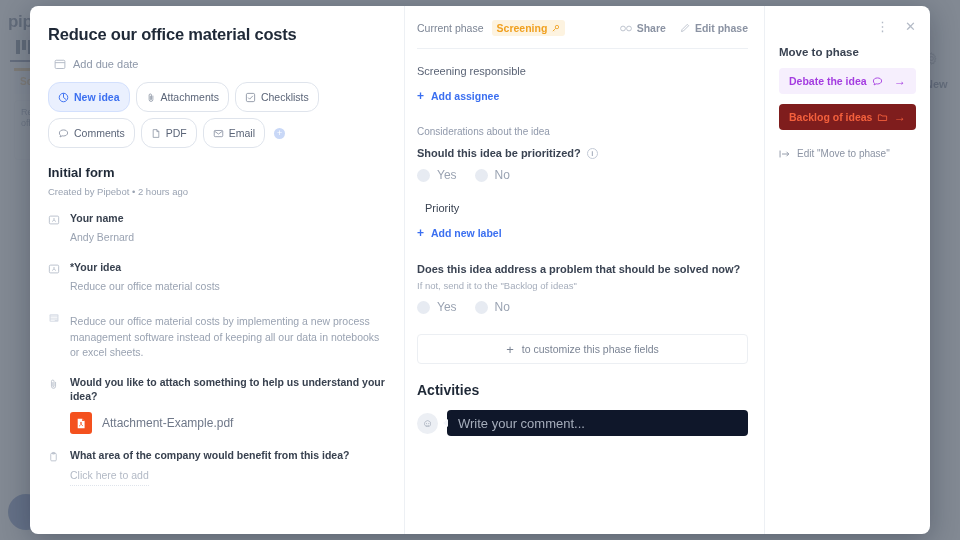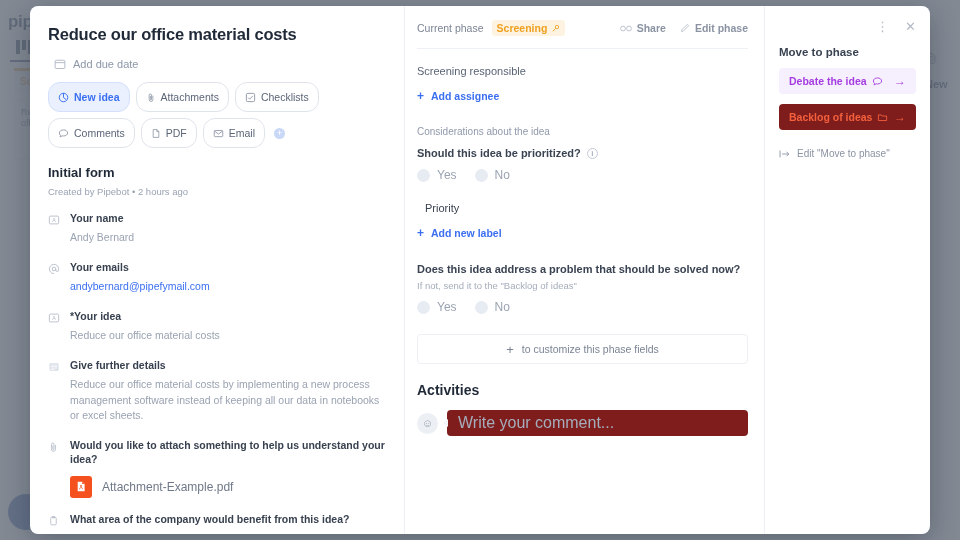--- a/index.html
+++ b/index.html
@@ -162,23 +162,23 @@
   }
   .customize .pl { font-size: 13px; color: #7b8494; }
   .act-title { font-size: 14px; font-weight: 700; color: #1f2937; margin-top: 18px; }
   .comment-row { display: flex; align-items: center; gap: 9px; margin-top: 12px; }
   .avatar {
     width: 21px; height: 21px; border-radius: 50%; background: #eceff4;
     display: flex; align-items: center; justify-content: center; font-size: 11px; color: #9aa3b2;
     flex: 0 0 21px;
   }
   .comment-box {
-    flex: 1; height: 26px; background: #7f1d1d; border-radius: 4px;
+    flex: 1; height: 26px; background: #0f172a; border-radius: 4px;
     display: flex; align-items: center; padding: 0 11px;
-    font-size: 16px; color: #a5adbb; position: relative;
+    font-size: 13px; color: #a5adbb; position: relative;
   }
   .comment-box::before {
     content: ""; position: absolute; left: -4px; top: 9px;
     border-top: 4px solid transparent; border-bottom: 4px solid transparent;
     border-right: 5px solid #f3f5f9;
   }
 
   
   .col-right { flex: 1; padding: 12px 14px 0 14px; position: relative; }
   .win-ctrl { display: flex; justify-content: flex-end; align-items: center; gap: 16px; height: 16px; }
@@ -290,32 +290,20 @@
           <rect x="1.8" y="2.8" width="12.4" height="10.4" rx="1.6" fill="none" stroke="#aeb6c3" stroke-width="1.1"></rect>
           <text x="8" y="11" font-size="7" fill="#aeb6c3" text-anchor="middle" font-family="Liberation Sans">A</text>
         </svg>
       </div>
       <div class="field-body">
         <div class="field-label">Your name</div>
         <div class="field-val">Andy Bernard</div>
       </div>
     </div>
 
-    <div class="field">
-      <div class="field-ico">
-        <svg width="12" height="12" viewBox="0 0 16 16">
-          <circle cx="8" cy="8" r="2.4" fill="none" stroke="#aeb6c3" stroke-width="1.1"></circle>
-          <path d="M10.4 8v1.6a1.9 1.9 0 003.1 1.3A6.2 6.2 0 108 14.2" fill="none" stroke="#aeb6c3" stroke-width="1.1"></path>
-        </svg>
-      </div>
-      <div class="field-body">
-        <div class="field-label">Your emails</div>
-        <div class="field-val link">andybernard@pipefymail.com</div>
-      </div>
-    </div>
 
     <div class="field">
       <div class="field-ico">
         <svg width="12" height="12" viewBox="0 0 16 16">
           <rect x="1.8" y="2.8" width="12.4" height="10.4" rx="1.6" fill="none" stroke="#aeb6c3" stroke-width="1.1"></rect>
           <text x="8" y="11" font-size="7" fill="#aeb6c3" text-anchor="middle" font-family="Liberation Sans">A</text>
         </svg>
       </div>
       <div class="field-body">
         <div class="field-label">*Your idea</div>
@@ -324,21 +312,20 @@
     </div>
 
     <div class="field">
       <div class="field-ico">
         <svg width="12" height="12" viewBox="0 0 16 16">
           <rect x="2" y="3" width="12" height="10" rx="1.2" fill="#d8dde6"></rect>
           <path d="M3.6 5.4h8.8M3.6 7.4h8.8M3.6 9.4h8.8M3.6 11.2h5.4" stroke="#fff" stroke-width="1"></path>
         </svg>
       </div>
       <div class="field-body">
-        <div class="field-label">Give further details</div>
         <div class="field-val">Reduce our office material costs by implementing a new process management software instead of keeping all our data in notebooks or excel sheets.</div>
       </div>
     </div>
 
     <div class="field">
       <div class="field-ico">
         <svg width="11" height="12" viewBox="0 0 16 16">
           <path d="M11 5v6.3a3 3 0 01-6 0V4.2a1.9 1.9 0 013.8 0V11a.9.9 0 01-1.8 0V5.3" fill="none" stroke="#aeb6c3" stroke-width="1.1"></path>
         </svg>
       </div>

